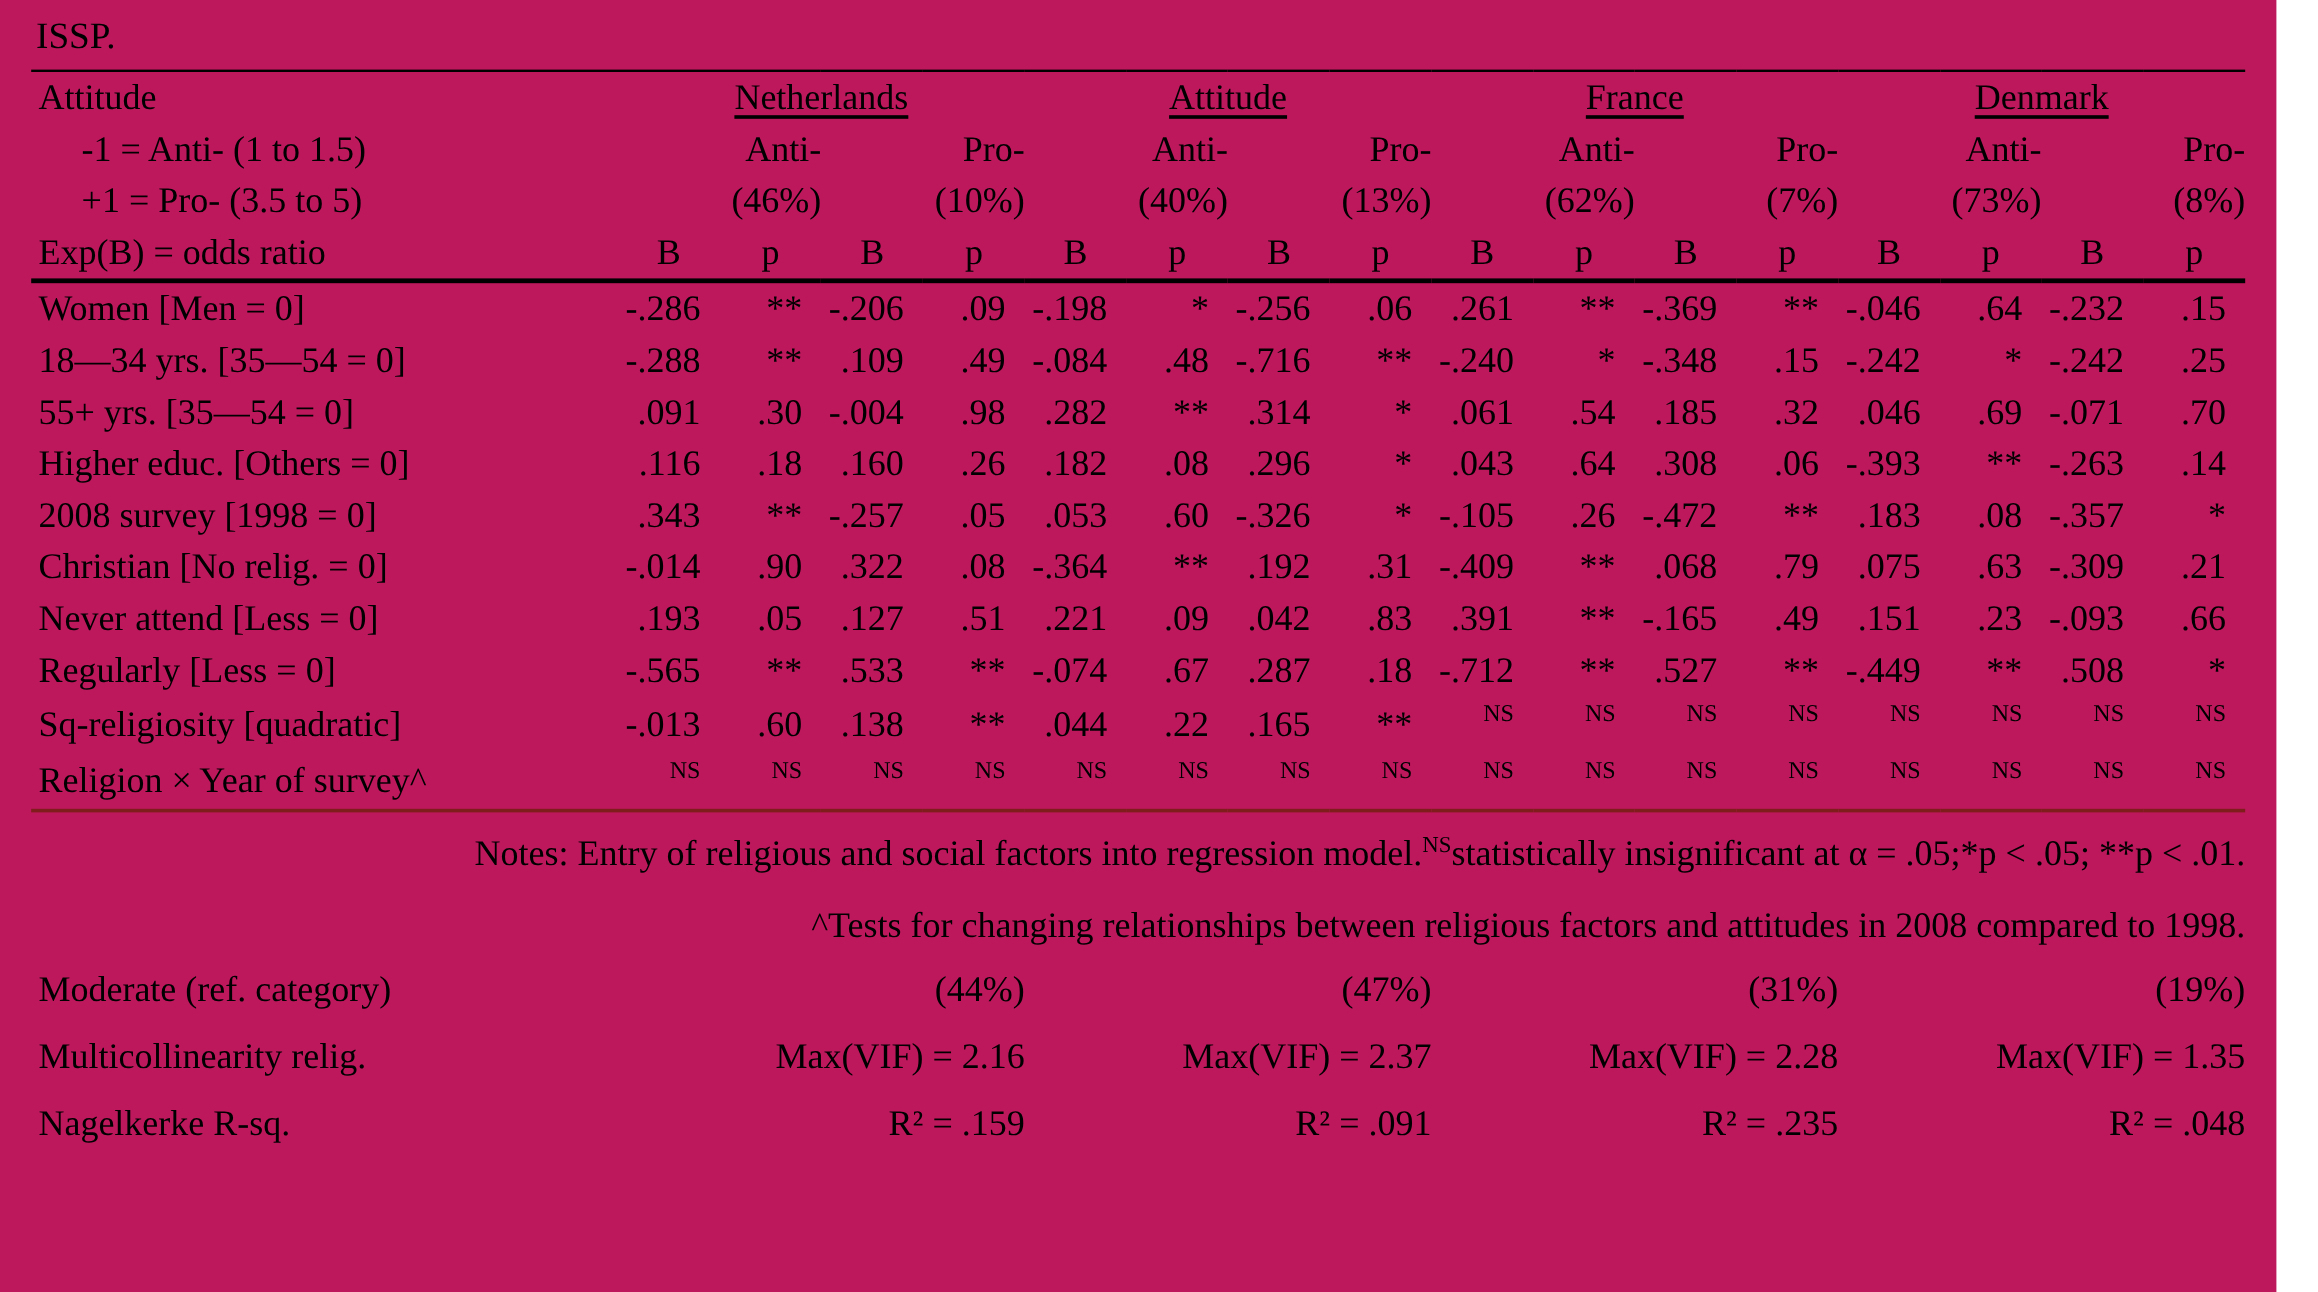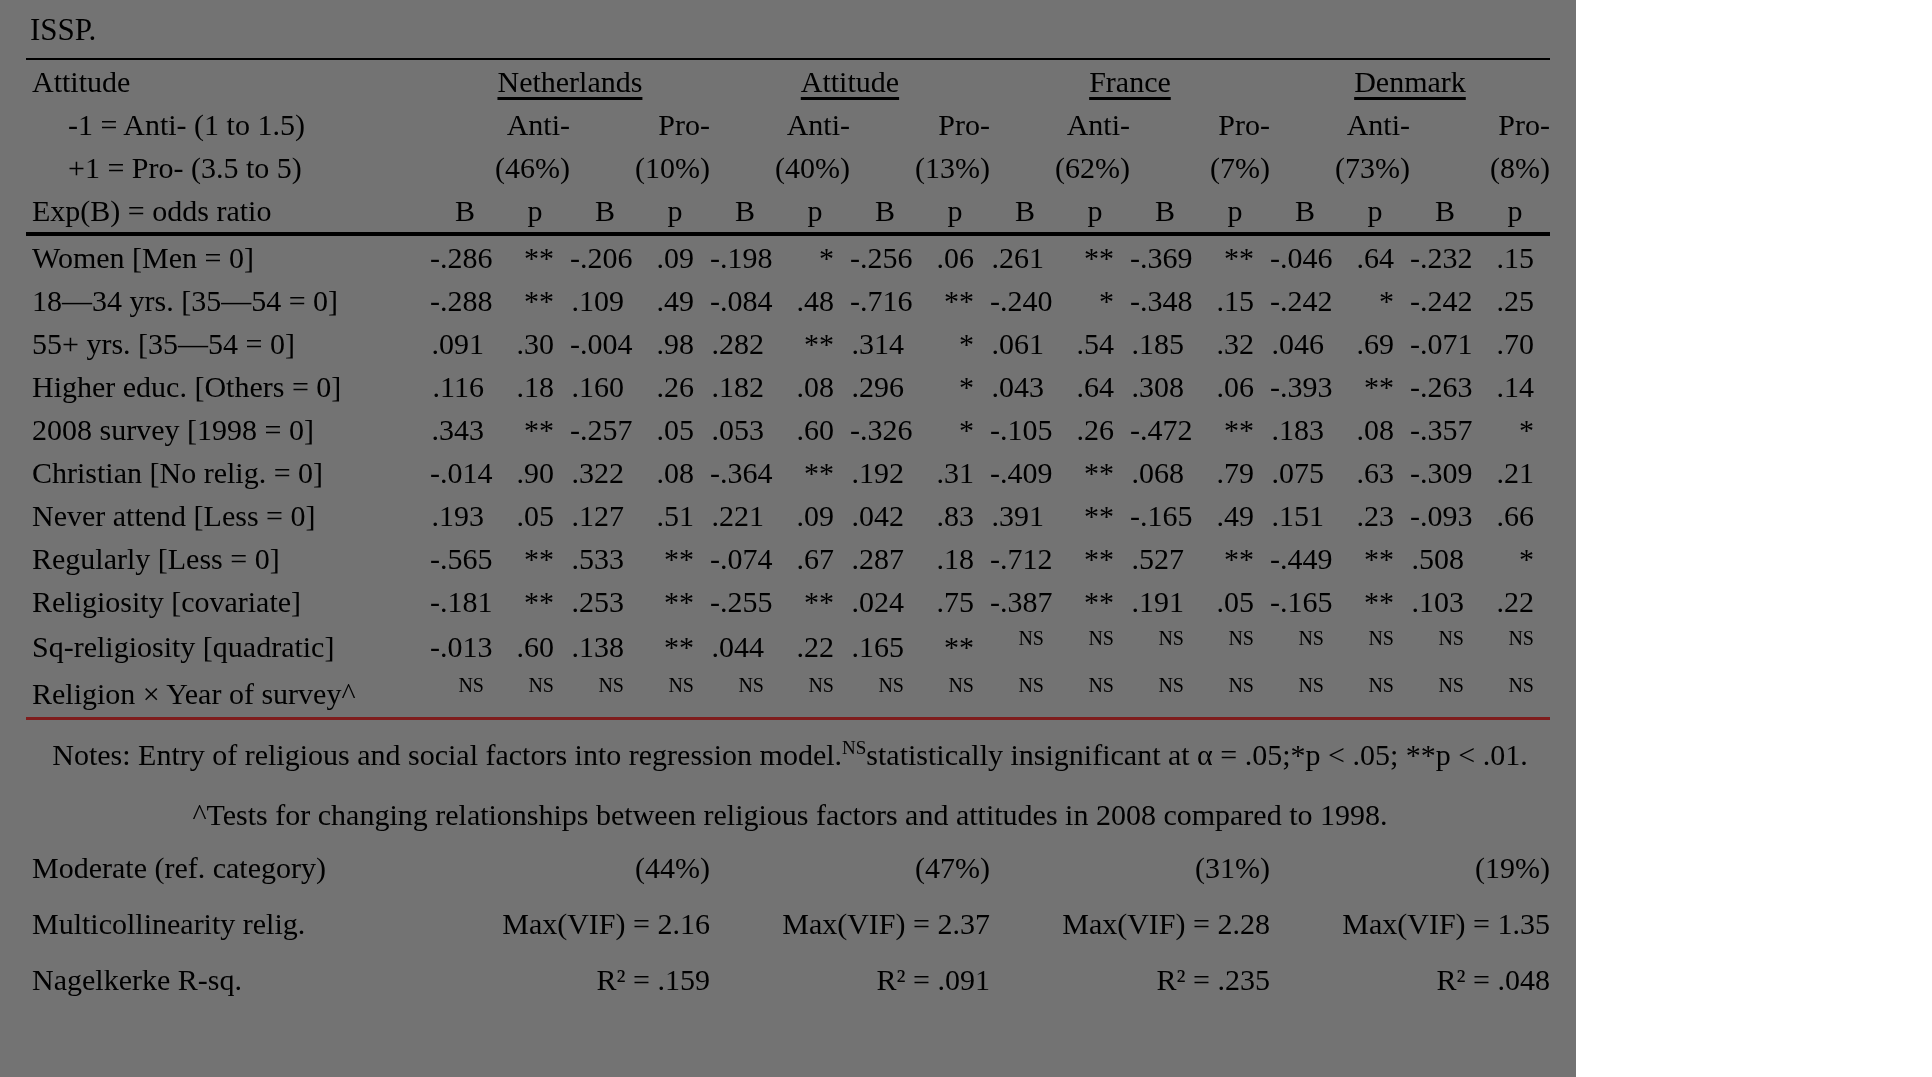--- a/index.html
+++ b/index.html
@@ -3,26 +3,26 @@
 <meta charset="utf-8">
 <style>
   html, body {
     margin: 0;
     padding: 0;
     background: #ffffff;
     color: #000000;
     font-family: "Liberation Serif", "DejaVu Serif", serif;
   }
   .page {
-    width: 1576px;
+    width: 1897px;
     height: 1077px;
     box-sizing: border-box;
     padding: 8px 26px 0 26px;
     overflow: hidden;
-    background: #737373;
+    background: #be185d;
   }
   .title {
     font-size: 31px;
     padding: 4px 0 10px 4px;
   }
   table.regression {
     width: 100%;
     border-collapse: collapse;
     table-layout: fixed;
     border-top: 2px solid #000;
@@ -55,21 +55,21 @@
     text-align: right;
     padding-right: 16px;
   }
   td.ns {
     font-size: 20px;
     vertical-align: top;
     padding-top: 4px;
   }
   tfoot td { border: none; }
   td.note {
-    text-align: center;
+    text-align: right;
     font-size: 30px;
     height: 52px;
     padding-left: 4px;
     vertical-align: bottom;
     padding-bottom: 8px;
   }
   td.note sup {
     font-size: 19px;
     line-height: 0;
   }
@@ -305,39 +305,20 @@
           <td class="val">-.712</td>
           <td class="val">**</td>
           <td class="val">.527</td>
           <td class="val">**</td>
           <td class="val">-.449</td>
           <td class="val">**</td>
           <td class="val">.508</td>
           <td class="val">*</td>
         </tr>
         <tr>
-          <td class="label">Religiosity [covariate]</td>
-          <td class="val">-.181</td>
-          <td class="val">**</td>
-          <td class="val">.253</td>
-          <td class="val">**</td>
-          <td class="val">-.255</td>
-          <td class="val">**</td>
-          <td class="val">.024</td>
-          <td class="val">.75</td>
-          <td class="val">-.387</td>
-          <td class="val">**</td>
-          <td class="val">.191</td>
-          <td class="val">.05</td>
-          <td class="val">-.165</td>
-          <td class="val">**</td>
-          <td class="val">.103</td>
-          <td class="val">.22</td>
-        </tr>
-        <tr>
           <td class="label">Sq-religiosity [quadratic]</td>
           <td class="val">-.013</td>
           <td class="val">.60</td>
           <td class="val">.138</td>
           <td class="val">**</td>
           <td class="val">.044</td>
           <td class="val">.22</td>
           <td class="val">.165</td>
           <td class="val">**</td>
           <td class="val ns">NS</td>

